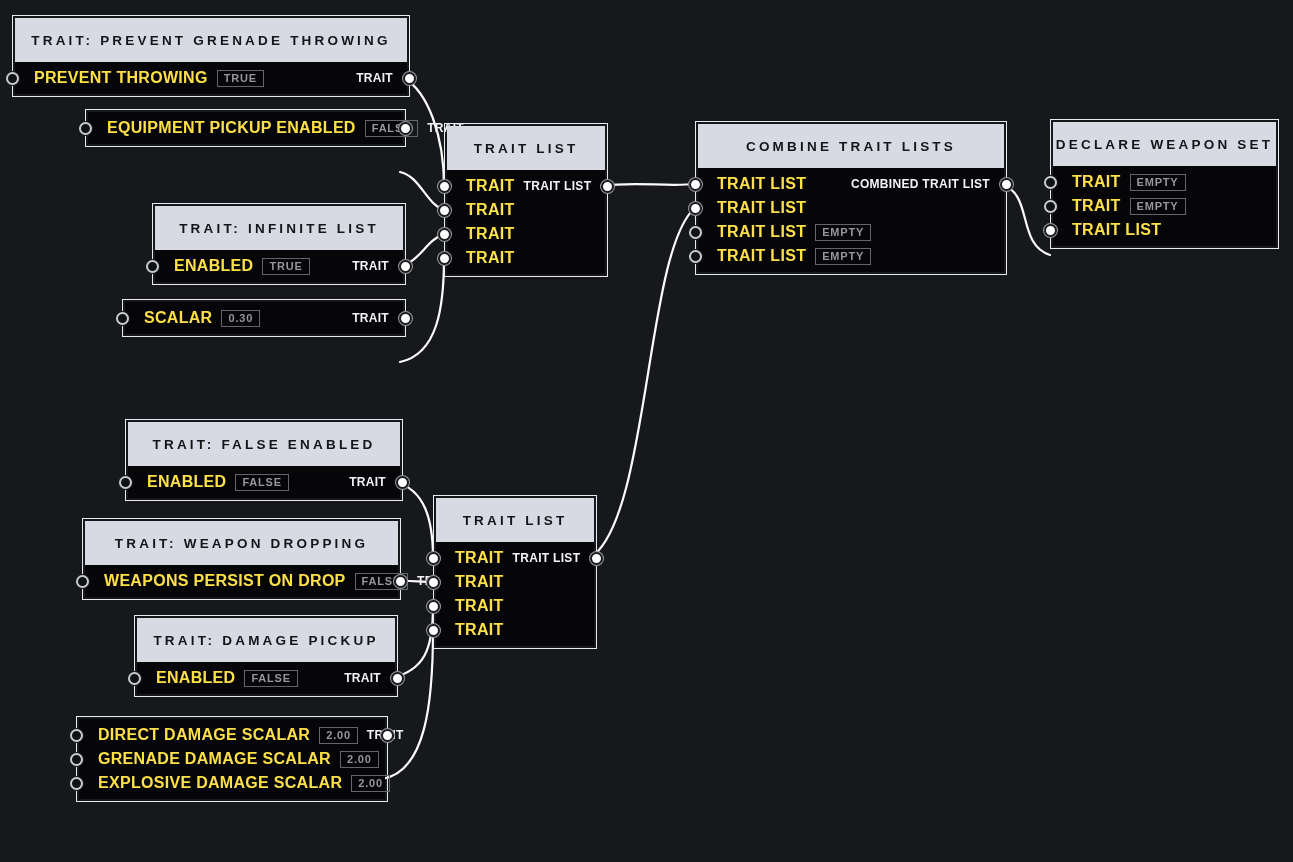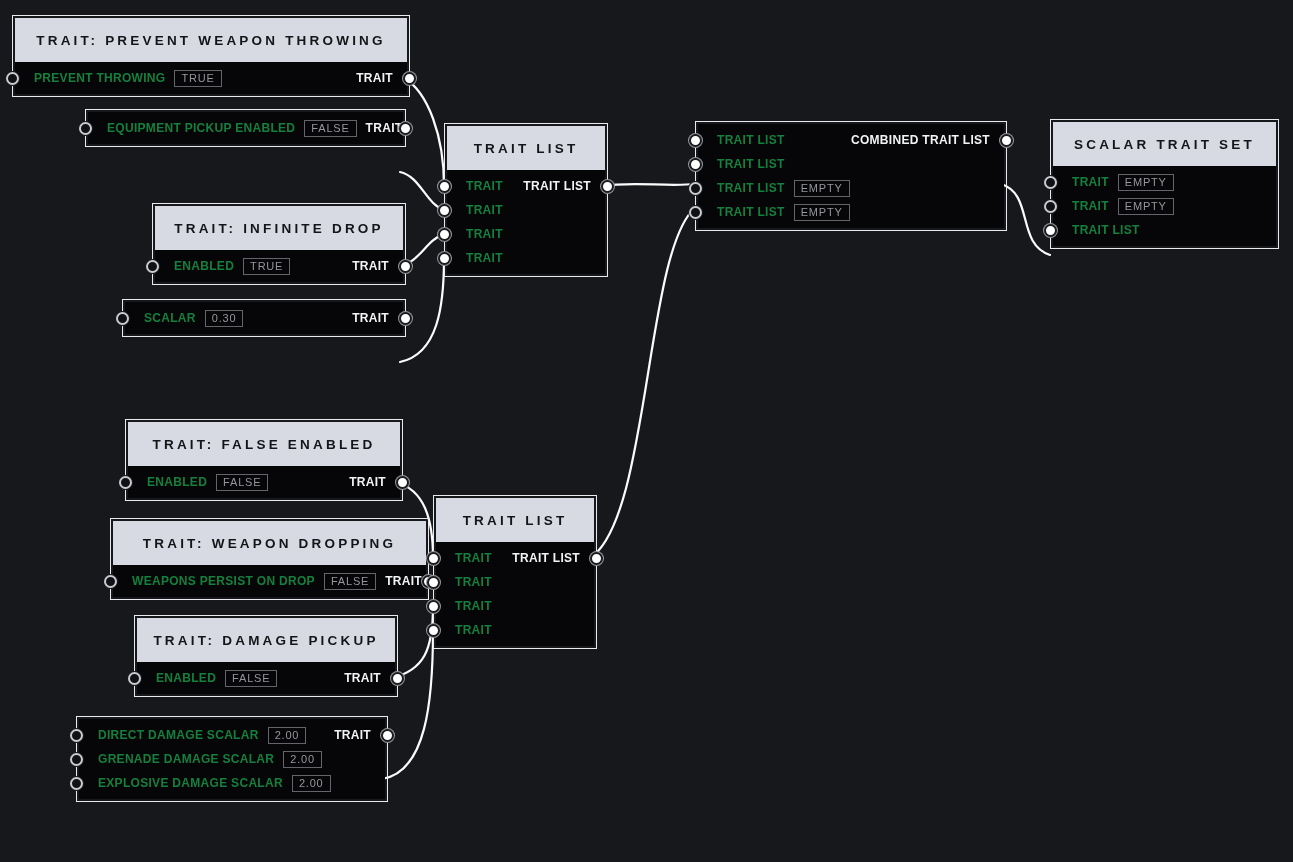--- a/index.html
+++ b/index.html
@@ -15,23 +15,23 @@
   }
   .hdr{
     background:#d8dae3;height:44px;display:flex;align-items:center;justify-content:center;
     color:#141519;font-weight:bold;font-size:13.5px;letter-spacing:3.2px;white-space:nowrap;
   }
   .body{background:#060608;padding:4px 0;}
   .row{
     position:relative;height:24px;display:flex;align-items:center;
     padding:0 14px 0 19px;gap:9px;white-space:nowrap;
   }
-  .lbl{color:#15803d;font-weight:bold;font-size:12px;letter-spacing:0.3px;}
+  .lbl{color:#fde047;font-weight:bold;font-size:16px;letter-spacing:0.3px;}
   .val{
-    border:1px solid #63656a;color:#95979c;font-weight:normal;font-size:11px;
+    border:1px solid #63656a;color:#95979c;font-weight:bold;font-size:11px;
     letter-spacing:0.8px;padding:0 6px;line-height:15px;background:transparent;
   }
   .outlbl{margin-left:auto;color:#f2f3f5;font-weight:bold;font-size:12px;letter-spacing:0.3px;}
   .port{
     position:absolute;width:13px;height:13px;border-radius:50%;box-sizing:border-box;z-index:3;
   }
   .port.filled{background:#ffffff;border:2px solid #1b1c1f;box-shadow:0 0 0 1px #97999e;}
   .port.open{background:#101114;border:2px solid #c9cbd1;box-shadow:0 0 0 1px #1b1c1f;}
   .port.in{left:-9px;}
   .port.out{right:-9px;}
@@ -48,21 +48,21 @@
       <path d="M602,186 C634,181 666,187 695,184"></path>
       <path d="M590,558 C650,520 645,250 695,208"></path>
       <path d="M1001,184 C1034,194 1016,244 1050,255"></path>
       <path d="M396,482 C424,490 433,518 433,558"></path>
       <path d="M395,581 C408,580 420,582 433,582"></path>
       <path d="M392,678 C424,670 433,650 433,606"></path>
       <path d="M382,779 C426,772 433,702 433,630"></path>
     </svg>
   <div id="node-layer">
       <div class="node" style="left: 12px; top: 15px; width: 392px;">
-        <div class="hdr">TRAIT: PREVENT WEAPON THROWING</div>
+        <div class="hdr">TRAIT: PREVENT GRENADE THROWING</div>
         <div class="body">
           <div class="row">
             <div class="port in open" style="top: 5.5px; position: absolute;"></div>
             <span class="lbl">PREVENT THROWING</span>
             <span class="val">TRUE</span>
             <span class="outlbl">TRAIT</span>
             <div class="port out filled" style="top: 5.5px;"></div>
           </div>
         </div>
       </div>
@@ -71,21 +71,21 @@
           <div class="row">
             <div class="port in open" style="top: 5.5px; position: absolute;"></div>
             <span class="lbl">EQUIPMENT PICKUP ENABLED</span>
             <span class="val">FALSE</span>
             <span class="outlbl">TRAIT</span>
             <div class="port out filled" style="top: 5.5px;"></div>
           </div>
         </div>
       </div>
       <div class="node" style="left: 152px; top: 203px; width: 248px;">
-        <div class="hdr">TRAIT: INFINITE DROP</div>
+        <div class="hdr">TRAIT: INFINITE LIST</div>
         <div class="body">
           <div class="row">
             <div class="port in open" style="top: 5.5px; position: absolute;"></div>
             <span class="lbl">ENABLED</span>
             <span class="val">TRUE</span>
             <span class="outlbl">TRAIT</span>
             <div class="port out filled" style="top: 5.5px;"></div>
           </div>
         </div>
       </div>
@@ -117,20 +117,21 @@
             <div class="port in filled" style="top: 5.5px; position: absolute;"></div>
             <span class="lbl">TRAIT</span>
           </div>
           <div class="row">
             <div class="port in filled" style="top: 5.5px; position: absolute;"></div>
             <span class="lbl">TRAIT</span>
           </div>
         </div>
       </div>
       <div class="node" style="left: 695px; top: 121px; width: 306px;">
+        <div class="hdr">COMBINE TRAIT LISTS</div>
         <div class="body">
           <div class="row">
             <div class="port in filled" style="top: 5.5px; position: absolute;"></div>
             <span class="lbl">TRAIT LIST</span>
             <span class="outlbl">COMBINED TRAIT LIST</span>
             <div class="port out filled" style="top: 5.5px;"></div>
           </div>
           <div class="row">
             <div class="port in filled" style="top: 5.5px; position: absolute;"></div>
             <span class="lbl">TRAIT LIST</span>
@@ -141,21 +142,21 @@
             <span class="val">EMPTY</span>
           </div>
           <div class="row">
             <div class="port in open" style="top: 5.5px; position: absolute;"></div>
             <span class="lbl">TRAIT LIST</span>
             <span class="val">EMPTY</span>
           </div>
         </div>
       </div>
       <div class="node" style="left: 1050px; top: 119px; width: 223px;">
-        <div class="hdr">SCALAR TRAIT SET</div>
+        <div class="hdr">DECLARE WEAPON SET</div>
         <div class="body">
           <div class="row">
             <div class="port in open" style="top: 5.5px; position: absolute;"></div>
             <span class="lbl">TRAIT</span>
             <span class="val">EMPTY</span>
           </div>
           <div class="row">
             <div class="port in open" style="top: 5.5px; position: absolute;"></div>
             <span class="lbl">TRAIT</span>
             <span class="val">EMPTY</span>
@@ -171,21 +172,21 @@
         <div class="body">
           <div class="row">
             <div class="port in open" style="top: 5.5px; position: absolute;"></div>
             <span class="lbl">ENABLED</span>
             <span class="val">FALSE</span>
             <span class="outlbl">TRAIT</span>
             <div class="port out filled" style="top: 5.5px;"></div>
           </div>
         </div>
       </div>
-      <div class="node" style="left: 82px; top: 518px; width: 313px; margin-left: 28px;">
+      <div class="node" style="left: 82px; top: 518px; width: 313px;">
         <div class="hdr">TRAIT: WEAPON DROPPING</div>
         <div class="body">
           <div class="row">
             <div class="port in open" style="top: 5.5px; position: absolute;"></div>
             <span class="lbl">WEAPONS PERSIST ON DROP</span>
             <span class="val">FALSE</span>
             <span class="outlbl">TRAIT</span>
             <div class="port out filled" style="top: 5.5px;"></div>
           </div>
         </div>

